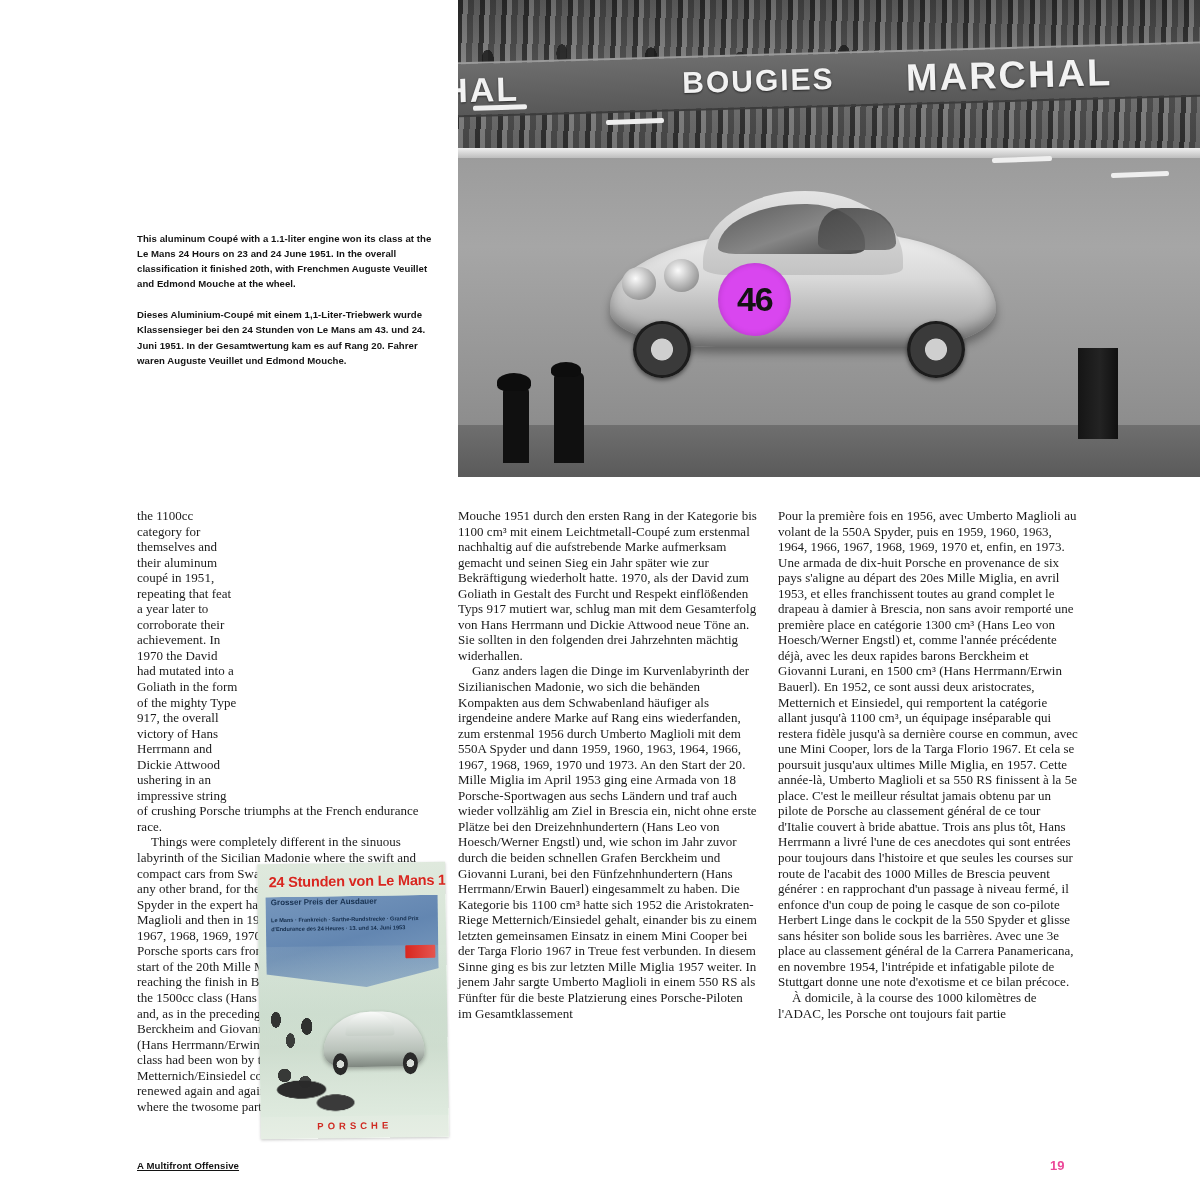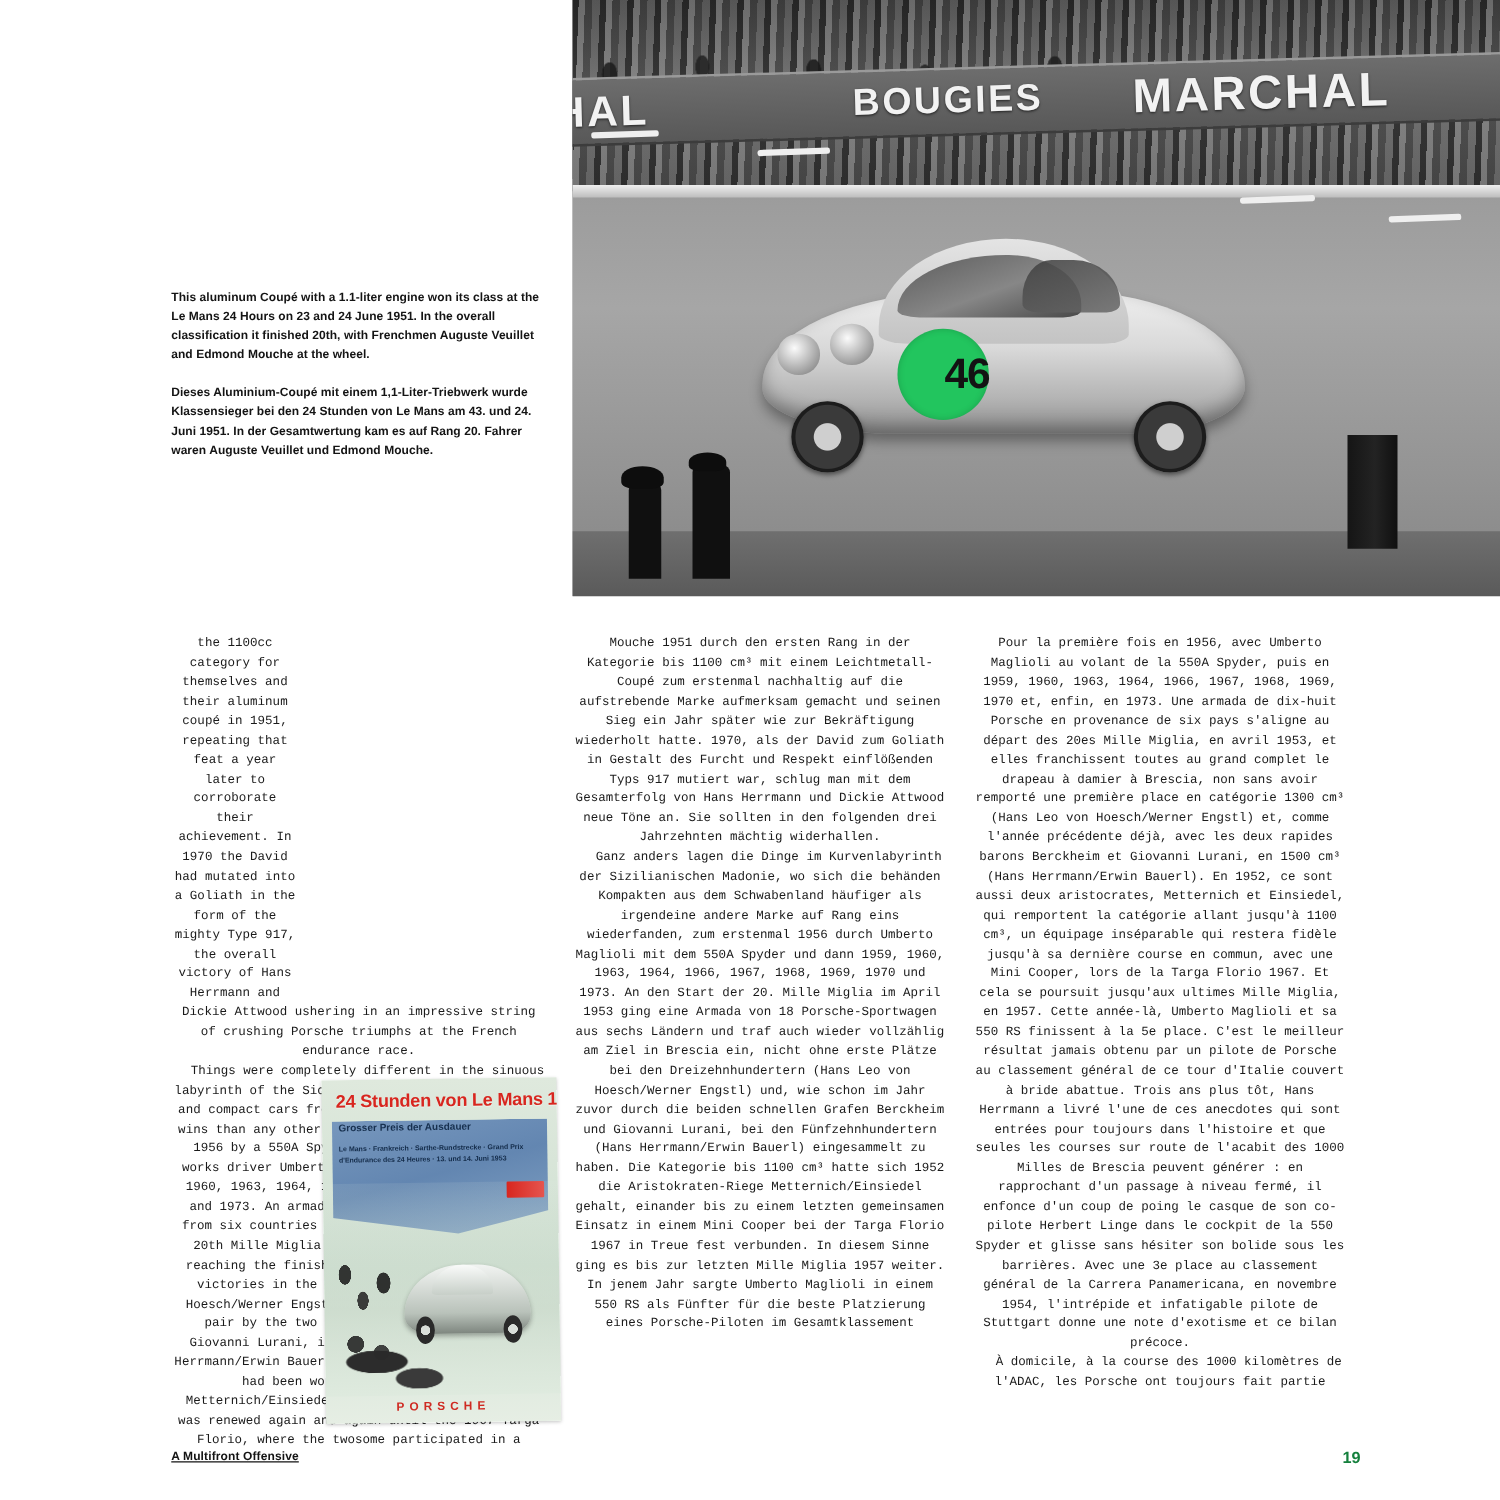--- a/index.html
+++ b/index.html
@@ -125,23 +125,23 @@
     position:absolute; bottom:2%; width:15%; height:30%;
     background: radial-gradient(circle at 50% 50%, #cfcfcf 0 26%, #3a3a3a 28% 62%, #1c1c1c 64% 100%);
     border-radius:50%;
     box-shadow: 0 2px 4px rgba(0,0,0,.5);
   }
   .wheel.front { left: 6%; }
   .wheel.rear  { right: 8%; }
   .roundel {
     position:absolute; left:28%; top:38%;
     width:19%; height:38%;
-    background:#22c55e;
+    background:#d946ef;
     border-radius:50%;
-    display:flex; align-items:center; justify-content:flex-end;
+    display:flex; align-items:center; justify-content:center;
     box-shadow: inset 0 0 6px rgba(0,0,0,.18);
   }
   .roundel span {
     font-family:"Liberation Sans", sans-serif;
     font-weight:700; font-size:34px; color:#131313; letter-spacing:-1px;
   }
   .headlight {
     position:absolute; width:9%; height:17%;
     background: radial-gradient(circle at 40% 35%, #fbfbfb, #9c9c9c 70%, #6f6f6f);
     border-radius:50%;
@@ -177,25 +177,25 @@
     font-weight: 700;
     color: #141414;
     letter-spacing: .05px;
   }
 
   
   .col {
     position: absolute;
     top: 508px;
     width: 300px;
-    font-family: Liberation Mono, monospace;
-    font-size: 10px;
+    font-family: Liberation Serif, serif;
+    font-size: 13px;
     line-height: 15.55px;
     color: #1a1a1a;
-    text-align: center;
+    text-align: left;
     letter-spacing: .02px;
   }
   .col p { margin: 0; }
   .col p + p { text-indent: 14px; }
   .col-1 { left: 137px; }
   .col-2 { left: 458px; }
   .col-3 { left: 778px; }
 
   
   .poster-wrap {
@@ -302,21 +302,21 @@
   .footer-left {
     position: absolute; left: 137px; top: 1160px;
     font-family:"Liberation Sans", sans-serif;
     font-size: 9.6px; font-weight: 700; color: #131313;
     letter-spacing: .1px;
     text-decoration: underline;
   }
   .footer-right {
     position: absolute; left: 1050px; top: 1158px;
     font-family:"Liberation Sans", sans-serif;
-    font-size: 13px; font-weight: 700; color: #15803d; margin-left: 24px;
+    font-size: 13px; font-weight: 700; color: #ec4899;
   }
 </style>
 </head>
 <body>
 
 <div id="page">
 
   <div class="photo">
     <div class="photo-sky"></div>
     <div class="crowd"></div>

